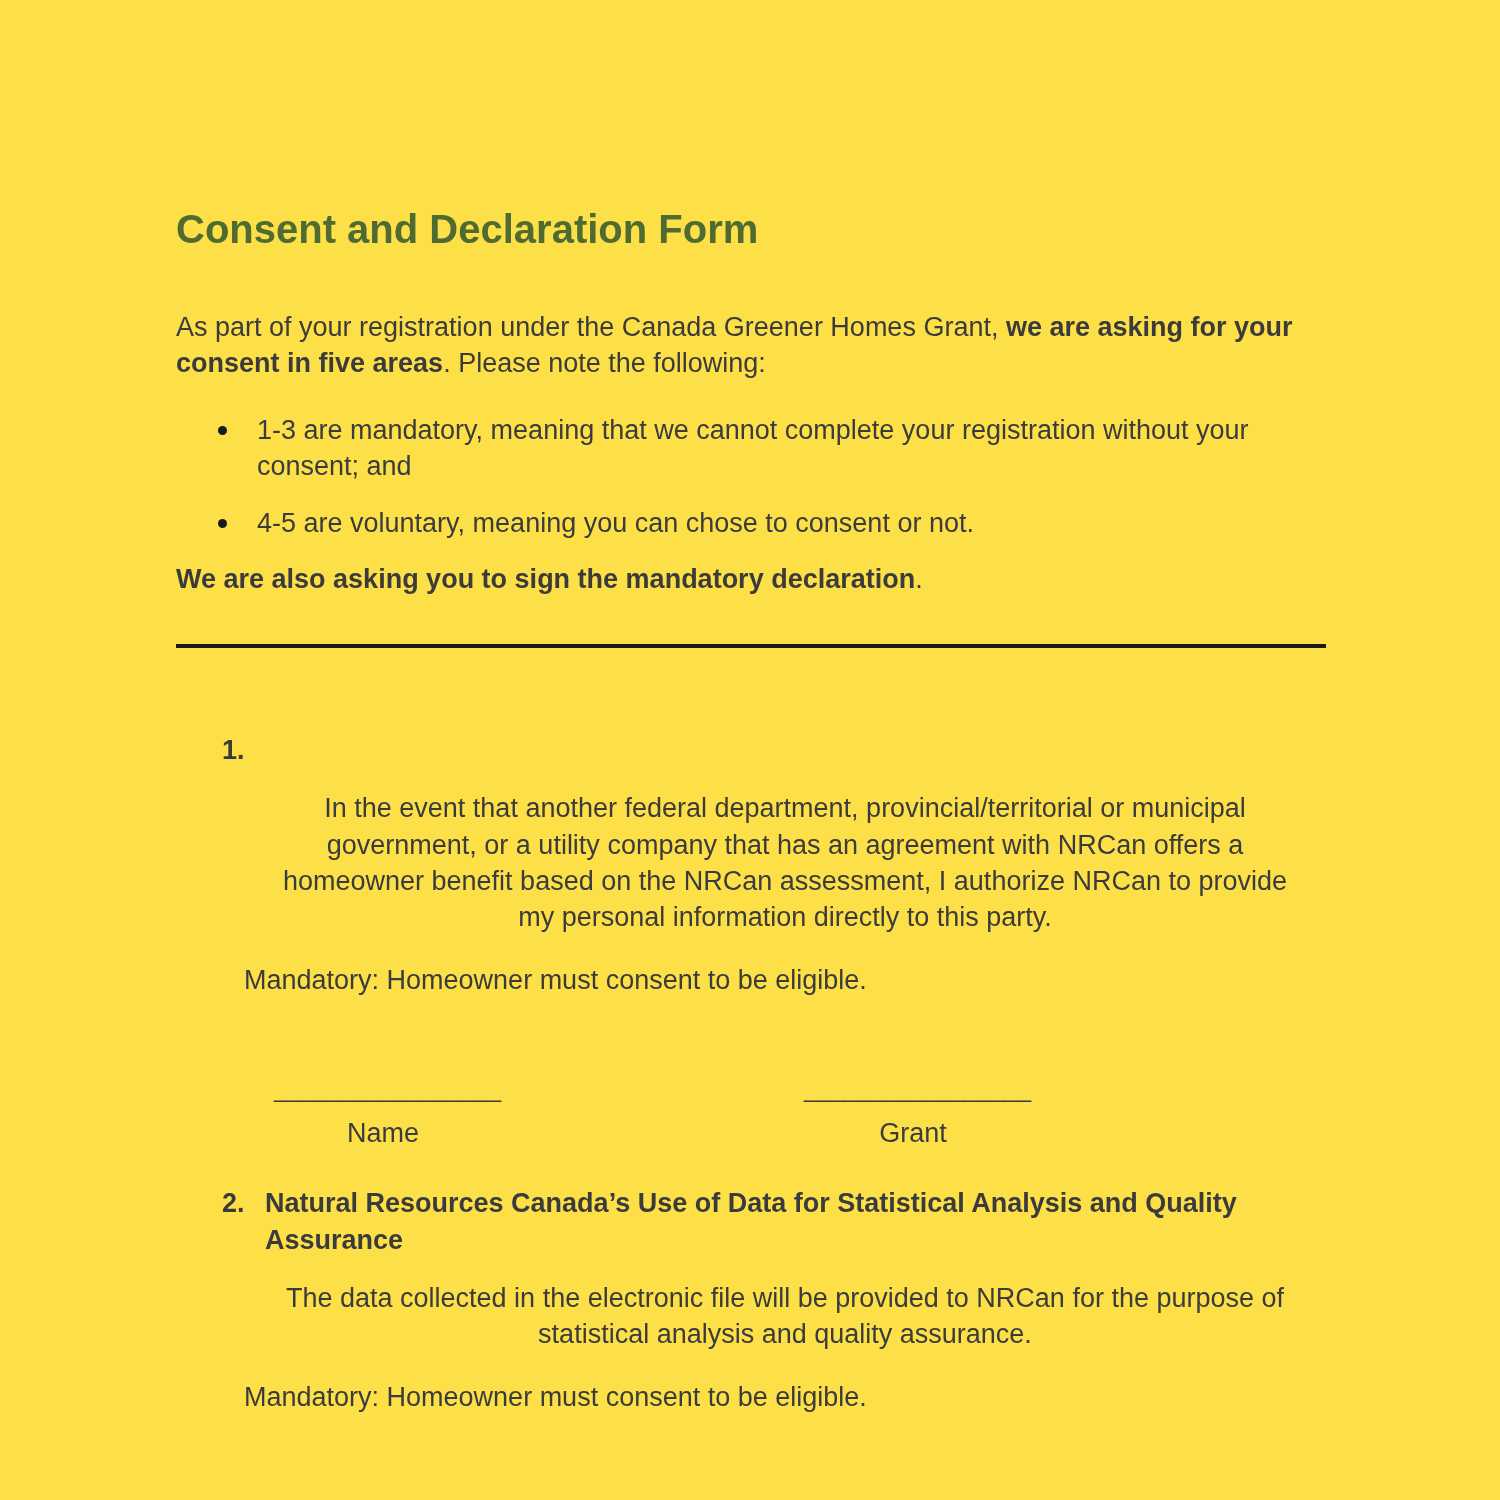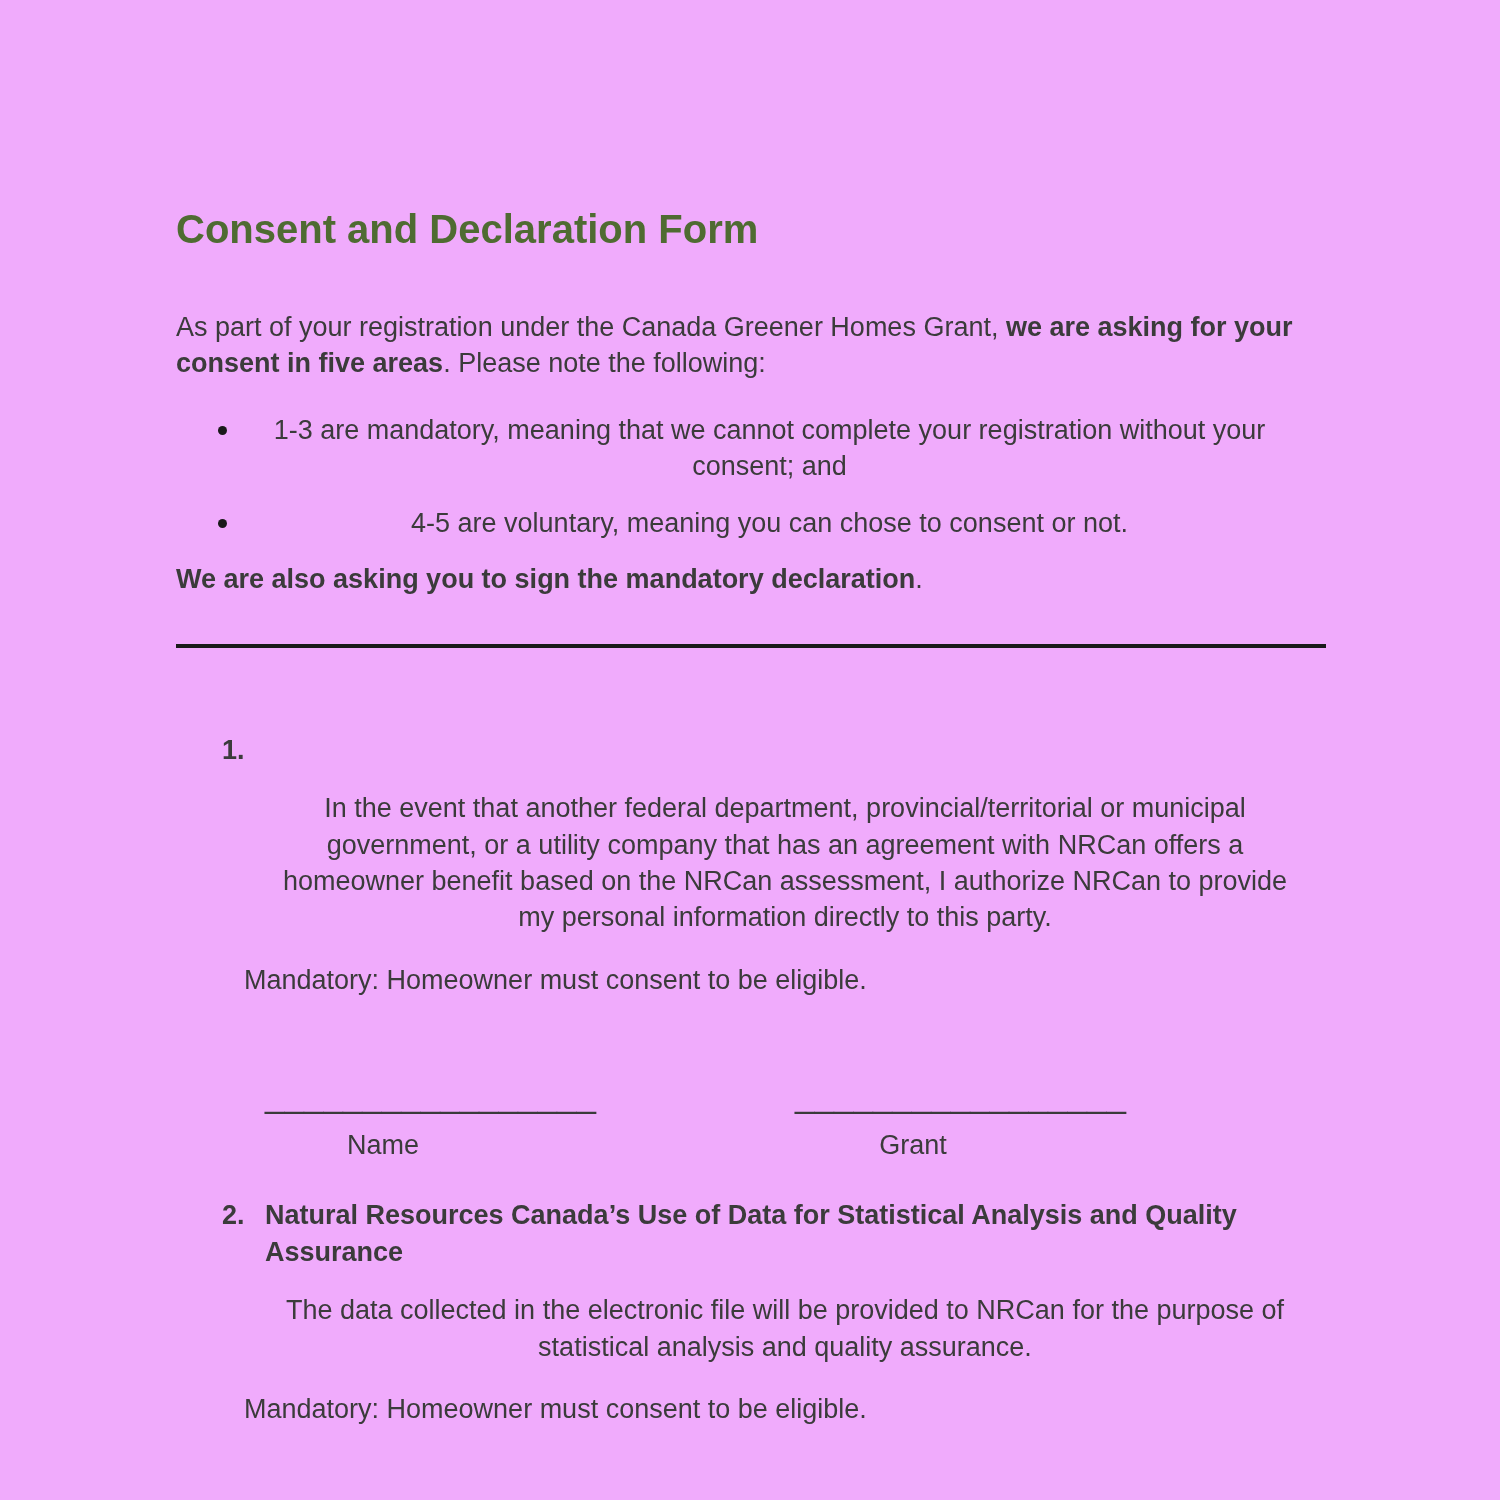--- a/index.html
+++ b/index.html
@@ -12,21 +12,21 @@
     width: 1500px;
     height: 1500px;
     font-family: "Liberation Sans", "DejaVu Sans", sans-serif;
     color: #3b3b3b;
     overflow: hidden;
   }
 
   .page {
     width: 1500px;
     height: 1500px;
-    background: #f0abfc;
+    background: #fde047;
     position: relative;
   }
 
   .content {
     position: absolute;
     left: 176px;
     top: 205px;
     width: 1150px;
   }
 
@@ -48,21 +48,20 @@
 
   .bullet-list {
     margin-bottom: 4px;
   }
 
   .bullet-item {
     display: flex;
     align-items: flex-start;
     margin-bottom: 20px;
     padding-left: 42px;
-    text-align: center;
   }
 
   .bullet-dot {
     width: 9px;
     height: 9px;
     border-radius: 50%;
     background: #1a1a1a;
     margin-top: 14px;
     margin-right: 30px;
     flex: 0 0 9px;
@@ -128,24 +127,24 @@
     margin-top: 78px;
     margin-bottom: 34px;
   }
 
   .signature-col {
     width: 236px;
     text-align: center;
   }
 
   .signature-line {
-    font-size: 35px;
+    font-size: 24px;
     line-height: 1.1;
     white-space: nowrap;
-    text-align: center;
+    text-align: right;
     letter-spacing: 0;
   }
 
   .signature-label {
     font-size: 27px;
     line-height: 1.35;
     margin-top: 12px;
   }
 </style>
 </head>

